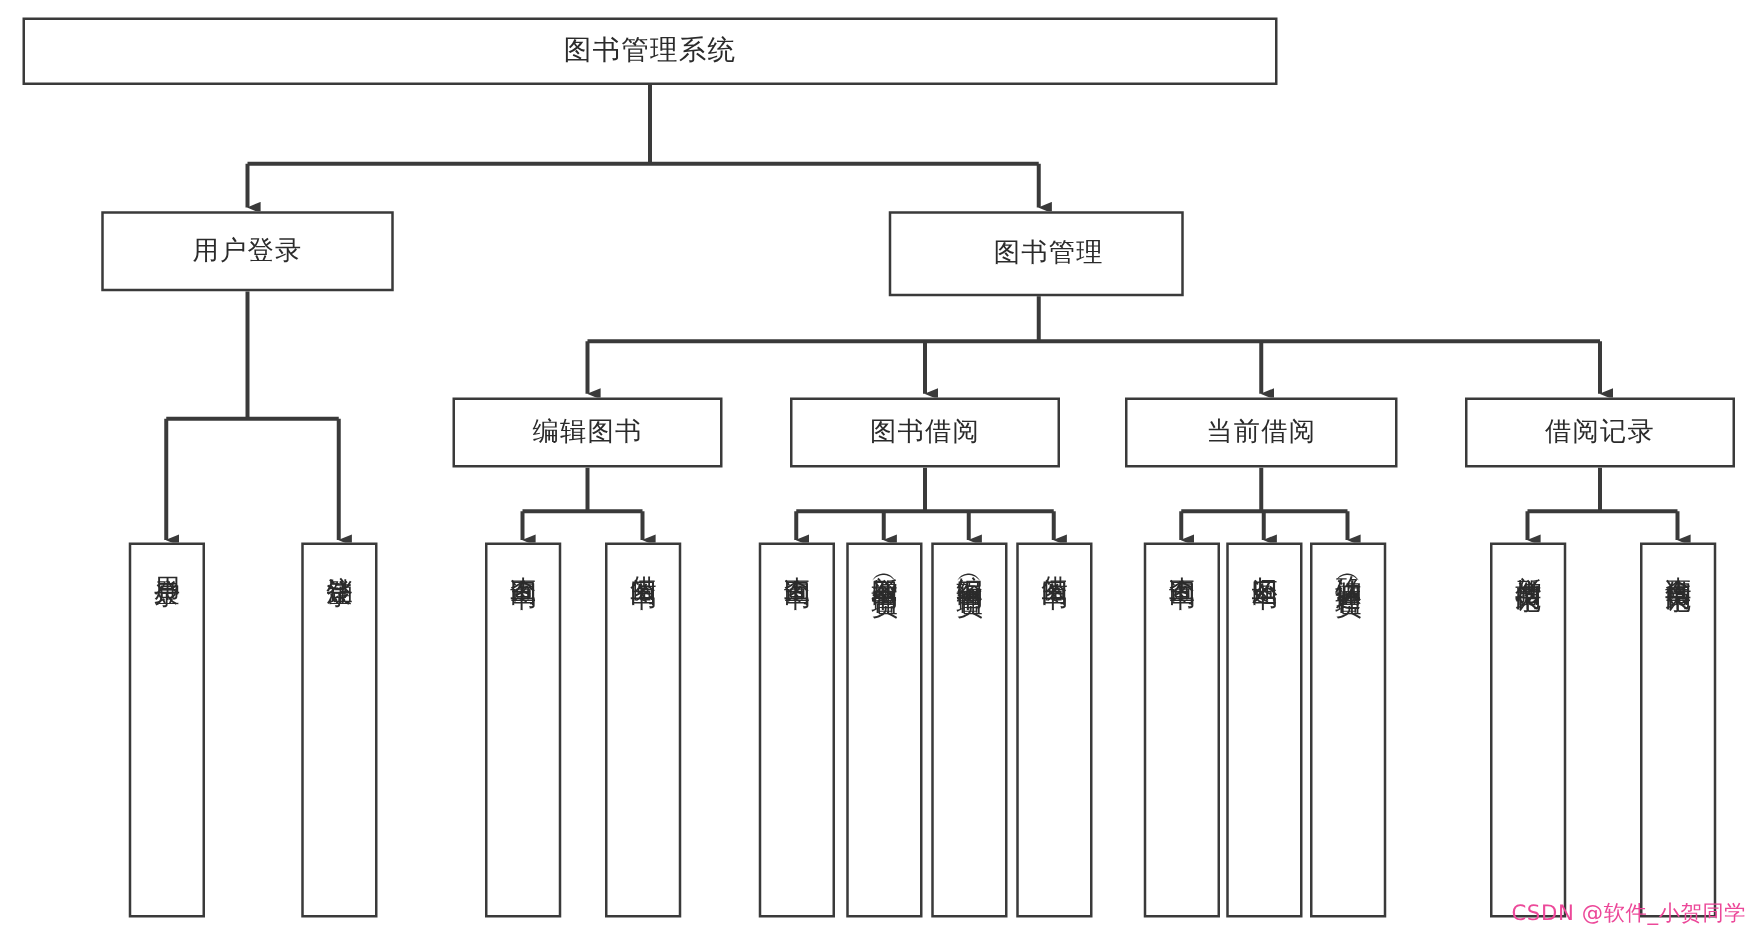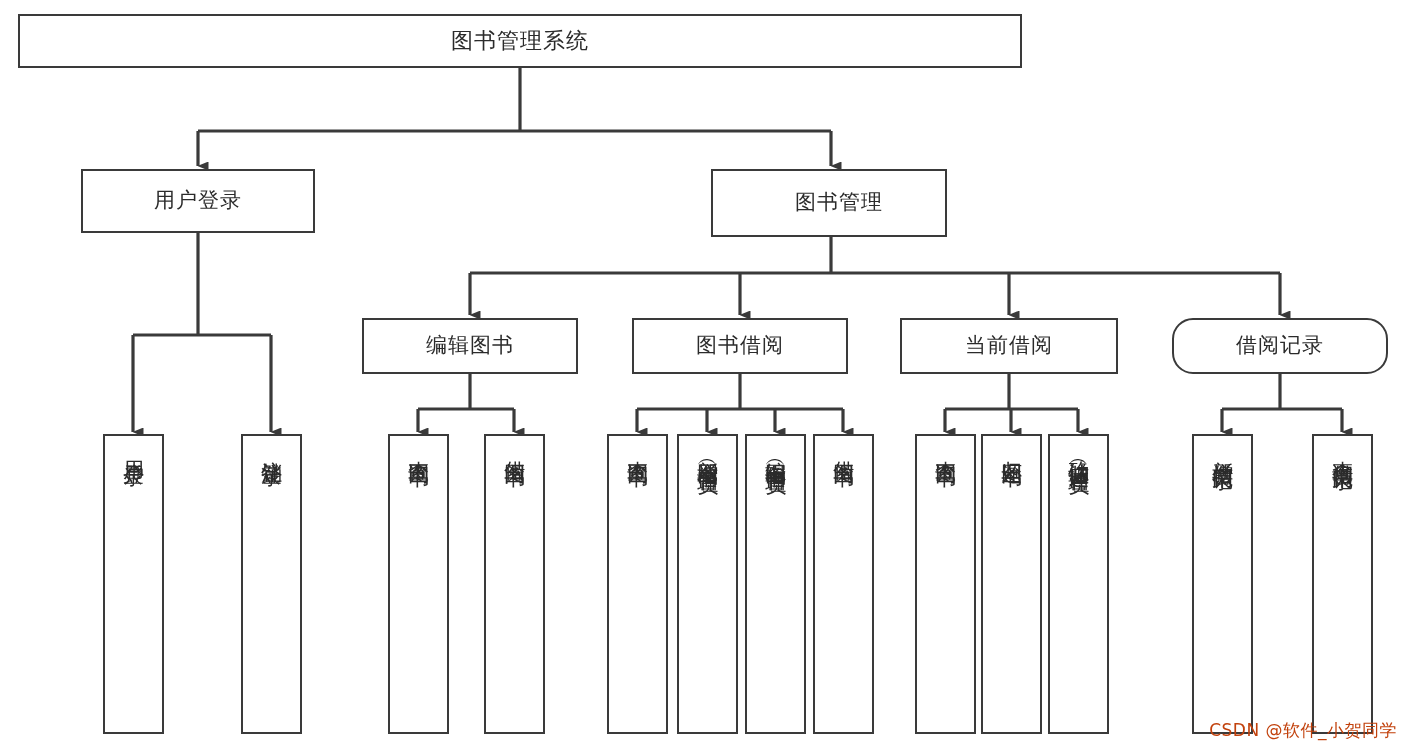--- a/index.html
+++ b/index.html
@@ -61,21 +61,21 @@
     text-align: left;
   }
   .root-box .node-label-h {
     font-size: 22px;
   }
   .watermark {
     position: absolute;
     right: 8px;
     bottom: 5px;
     font-size: 17px;
-    color: #c2410c;
+    color: #ec4899;
     letter-spacing: 0.5px;
     white-space: nowrap;
     pointer-events: none;
   }
 </style>
 </head>
 <body>
 
 <div id="diagram-root">
 
@@ -144,21 +144,21 @@
 
   <div class="node-box horizontal" style="left:362px; top:318px; width:216px; height:56px;">
     <span class="node-label-h">编辑图书</span>
   </div>
   <div class="node-box horizontal" style="left:632px; top:318px; width:216px; height:56px;text-align:center;">
     <span class="node-label-h">图书借阅</span>
   </div>
   <div class="node-box horizontal" style="left:900px; top:318px; width:218px; height:56px;">
     <span class="node-label-h">当前借阅</span>
   </div>
-  <div class="node-box horizontal" style="left:1172px; top:318px; width:216px; height:56px;border-radius:21px;">
+  <div class="node-box horizontal" style="left:1172px; top:318px; width:216px; height:56px;">
     <span class="node-label-h">借阅记录</span>
   </div>
 
   <div class="node-box vertical" style="left:103px; top:434px; width:61px; height:300px;">
     <span class="node-label-v">用户登录</span>
   </div>
   <div class="node-box vertical" style="left:241px; top:434px; width:61px; height:300px;">
     <span class="node-label-v">注销登录</span>
   </div>
 

